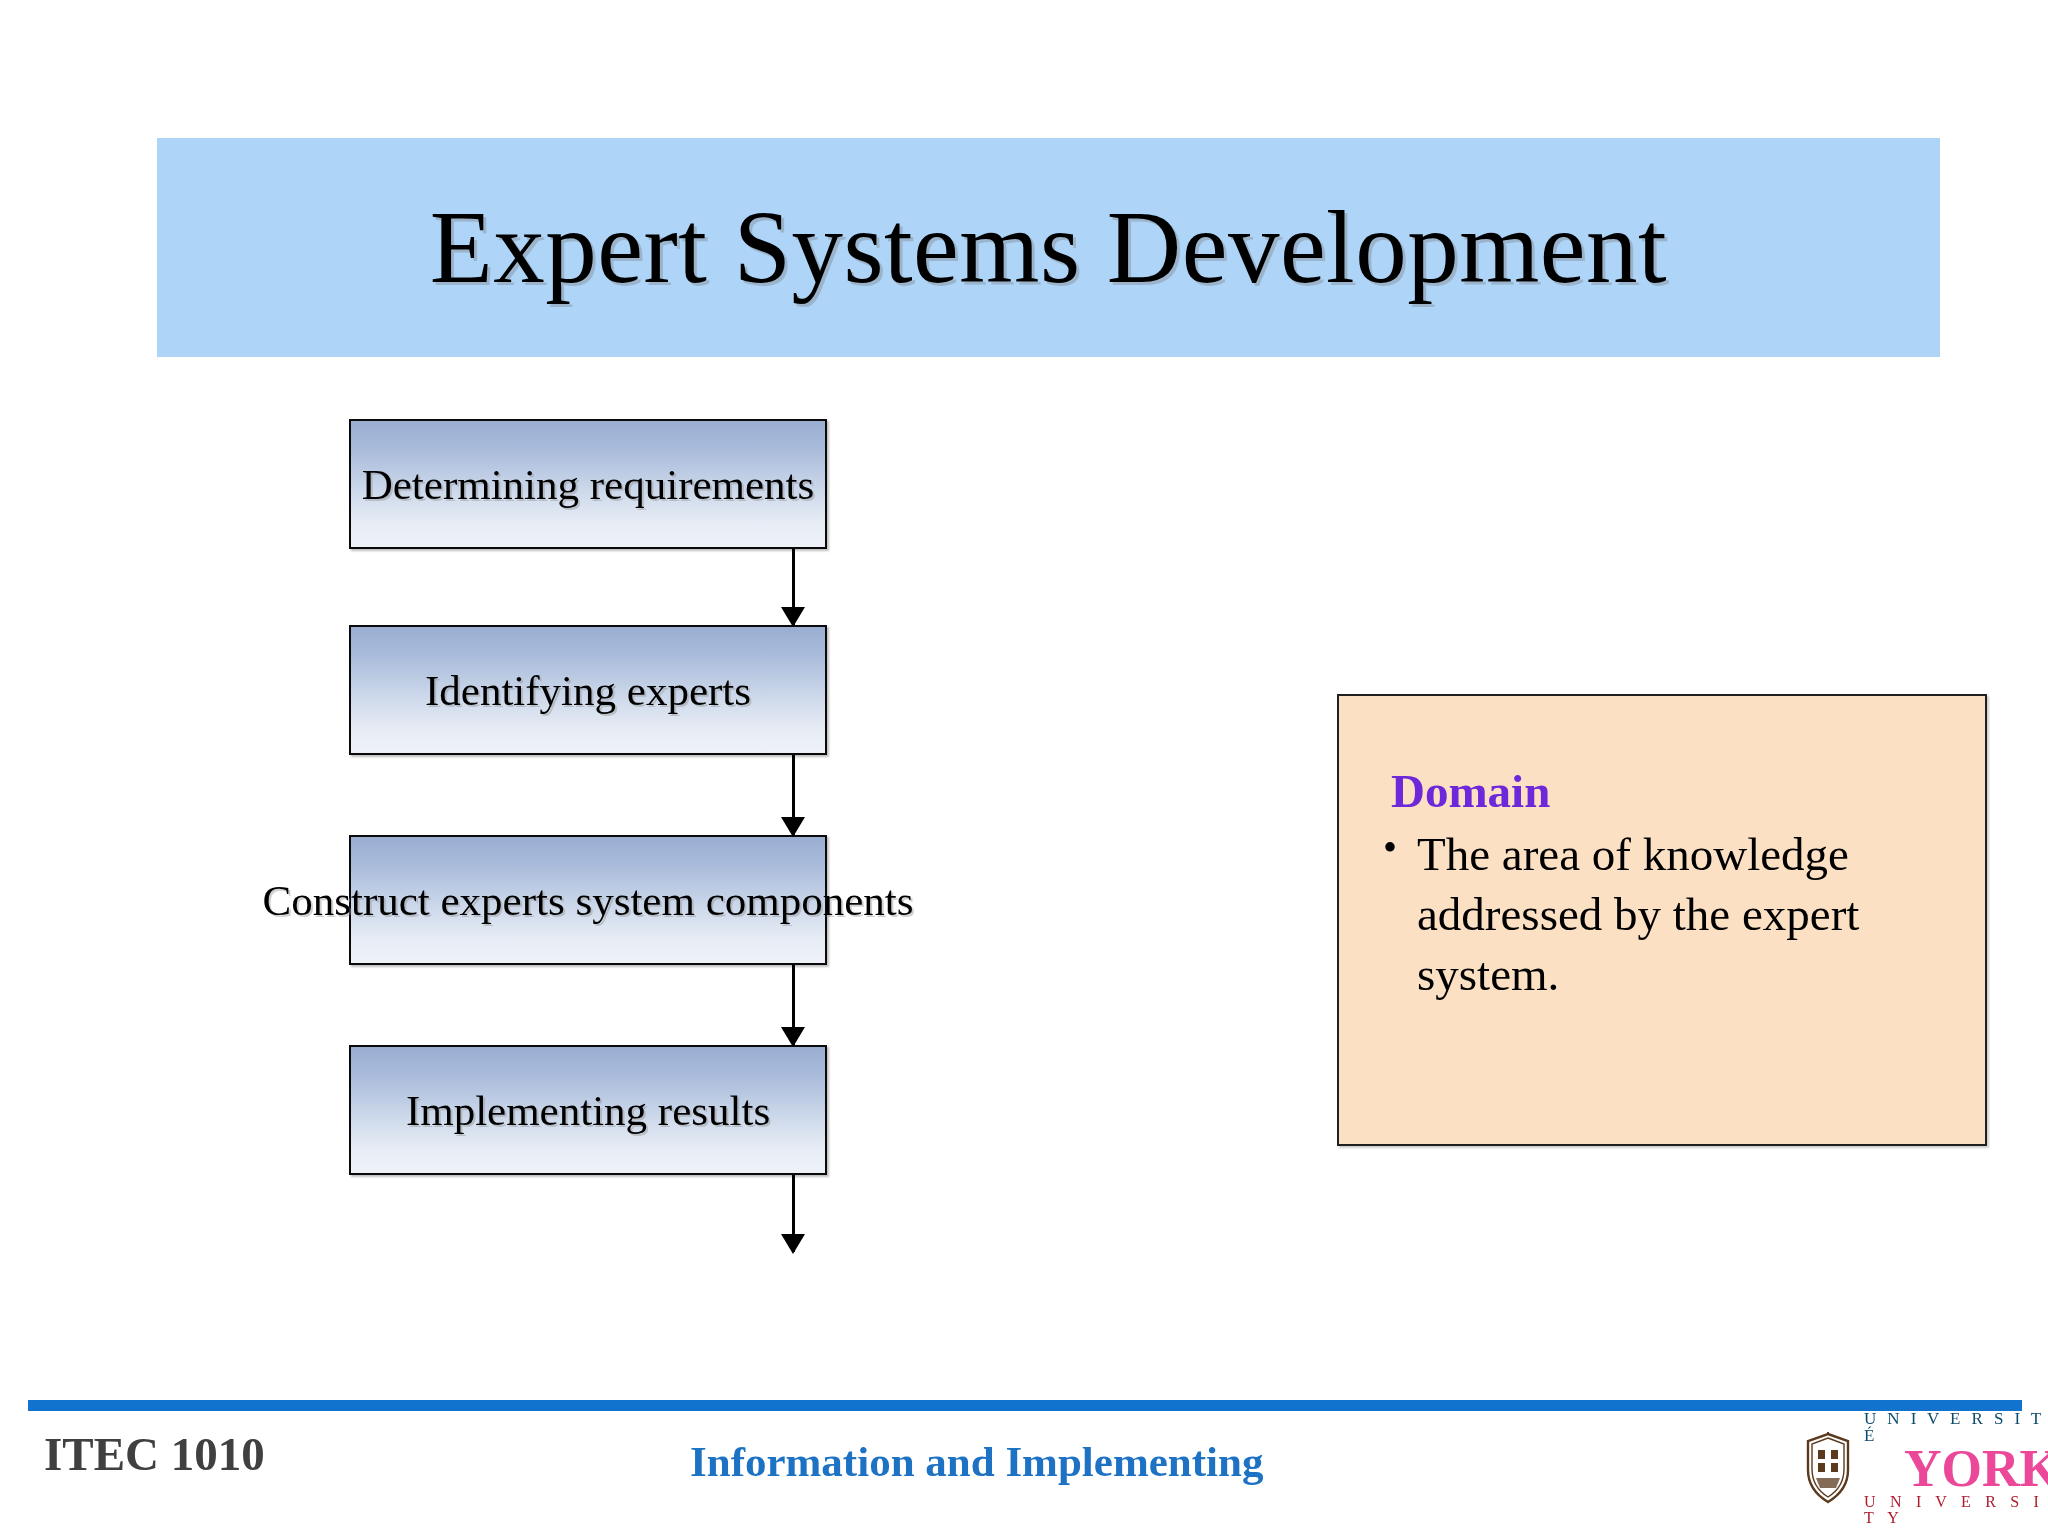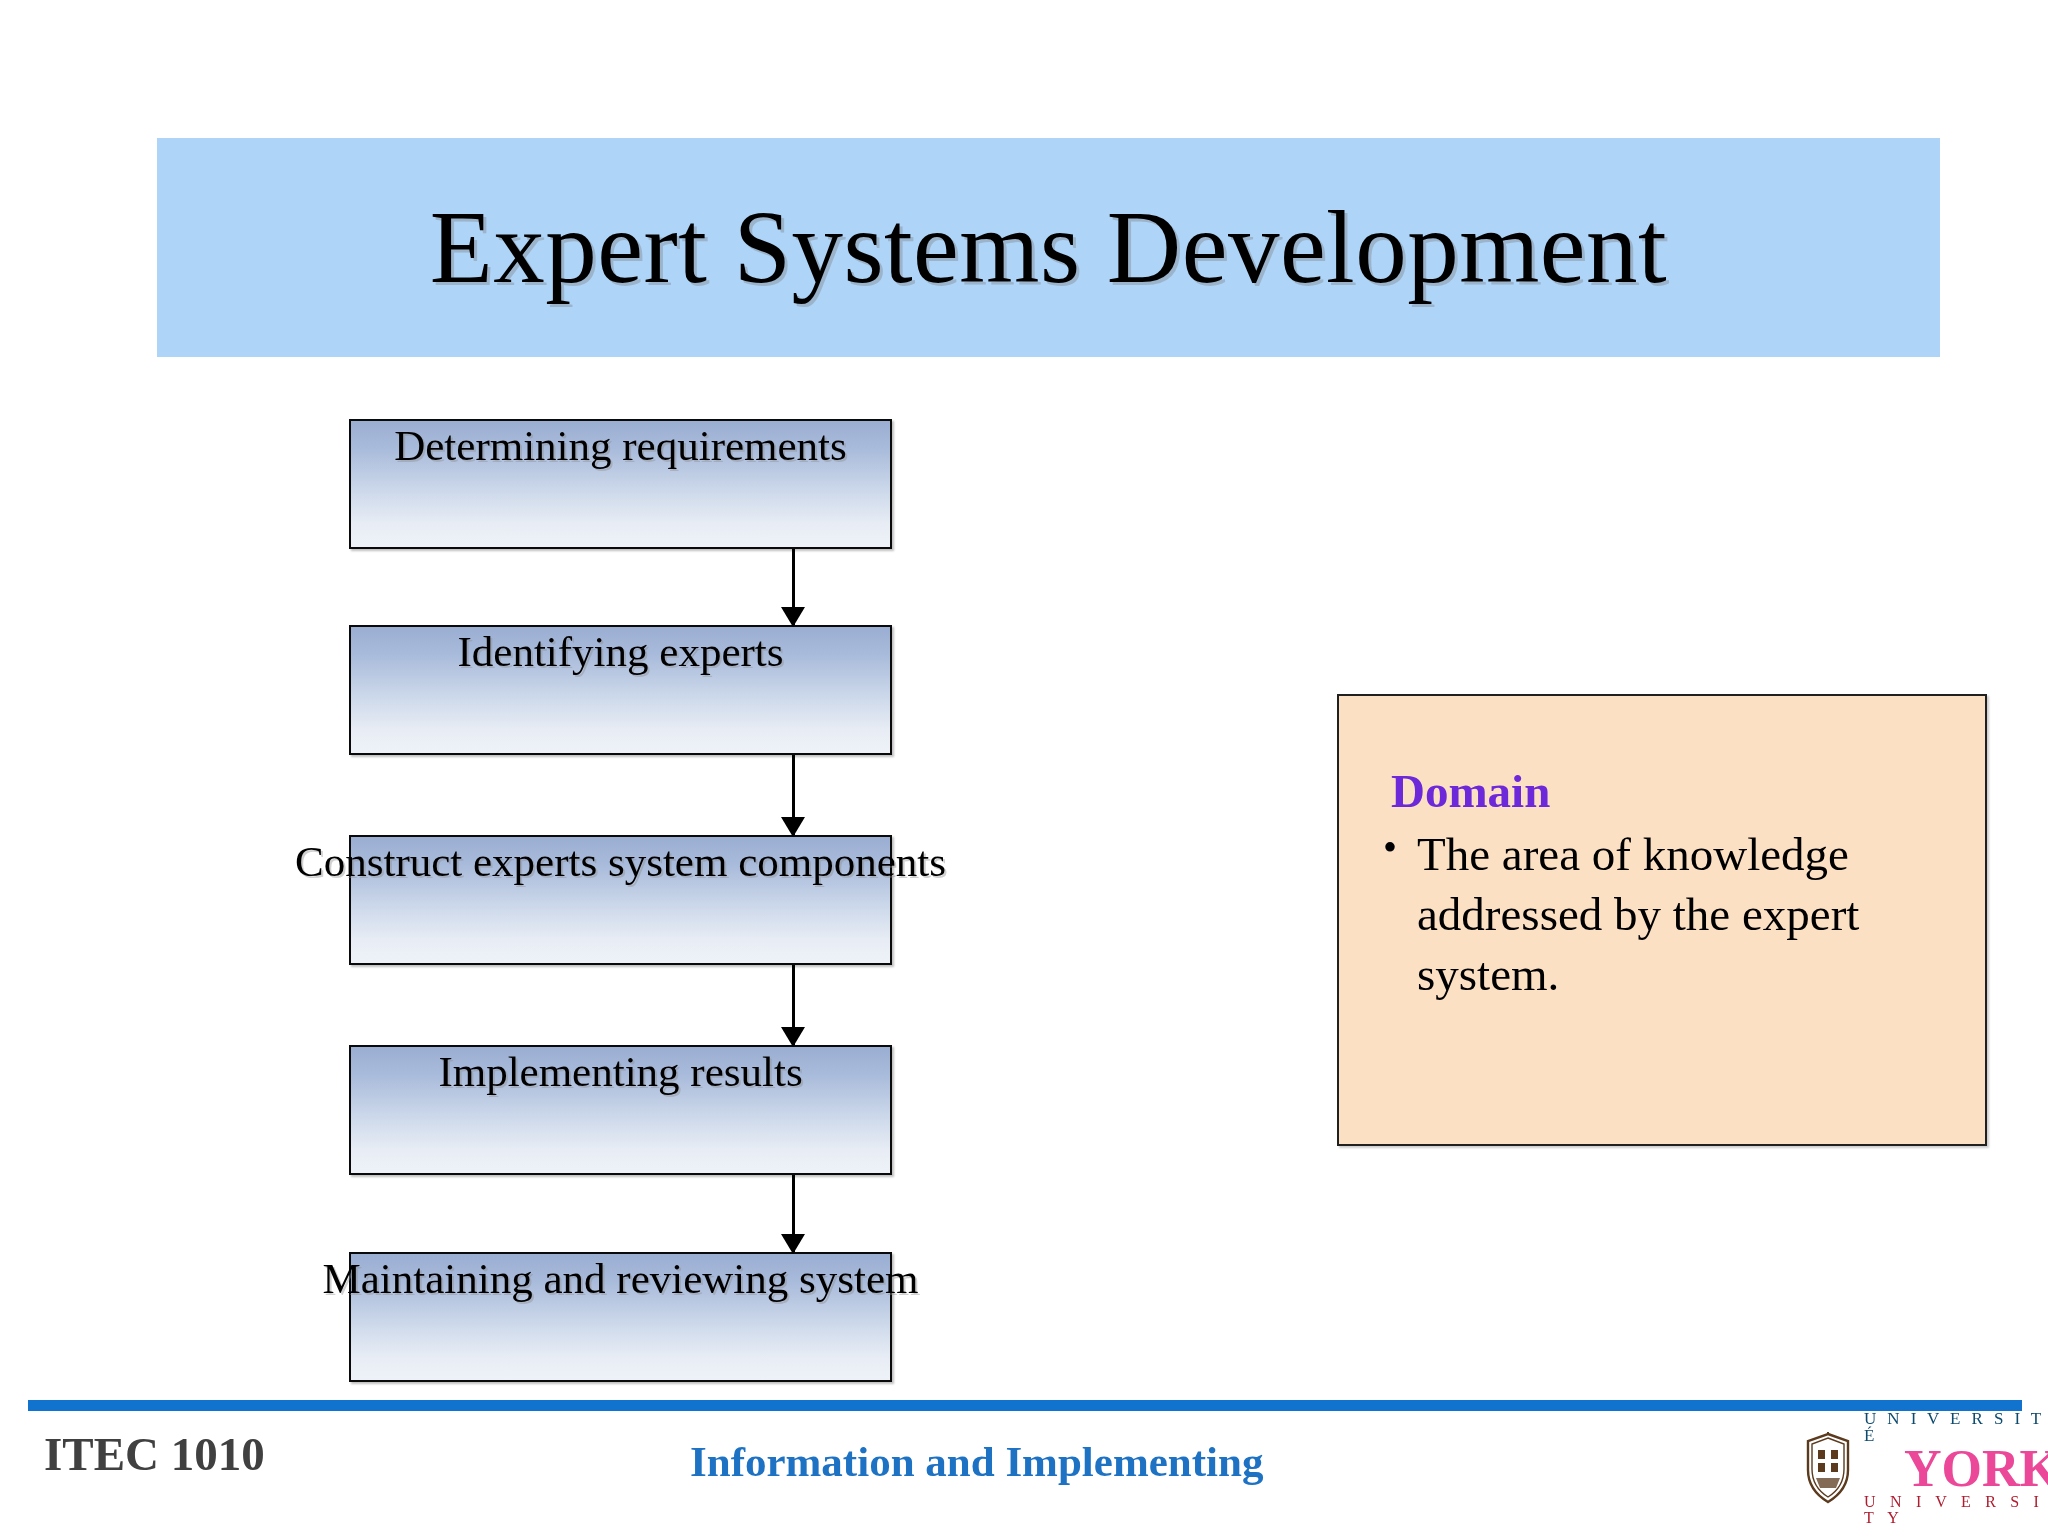--- a/index.html
+++ b/index.html
@@ -36,26 +36,27 @@
     letter-spacing: 0.5px;
     text-align: center;
     white-space: nowrap;
     text-shadow: 3px 3px 0 rgba(120,120,120,0.35);
   }
 
   
   .flow-box {
     position: absolute;
     left: 349px;
-    width: 543px;
+    width: 478px;
     height: 130px;
     border: 2px solid #0a0a0a;
     background: linear-gradient(to bottom, #9aaed2 0%, #a9bbdb 22%, #ccd8ea 55%, #e8edf5 82%, #eef2f8 100%);
     box-sizing: border-box;
     display: flex;
+    align-items: center;
     justify-content: center;
     box-shadow: 2px 2px 2px rgba(0,0,0,0.25);
   }
   .flow-label {
     font-size: 43px;
     color: #000000;
     text-align: center;
     white-space: nowrap;
     text-shadow: 2px 2px 0 rgba(140,140,140,0.4);
   }
@@ -212,23 +213,20 @@
     <span class="flow-label">Determining requirements</span>
   </div>
   <div class="flow-box" id="flow-box-1">
     <span class="flow-label">Identifying experts</span>
   </div>
   <div class="flow-box" id="flow-box-2">
     <span class="flow-label">Construct experts system components</span>
   </div>
   <div class="flow-box" id="flow-box-3">
     <span class="flow-label">Implementing results</span>
-  </div>
-  <div class="flow-box" id="flow-box-4">
-    <span class="flow-label">Maintaining and reviewing system</span>
   </div>
 
   <div class="connector" id="connector-0">
     <div class="arrow-head"></div>
   </div>
   <div class="connector" id="connector-1">
     <div class="arrow-head"></div>
   </div>
   <div class="connector" id="connector-2">
     <div class="arrow-head"></div>

